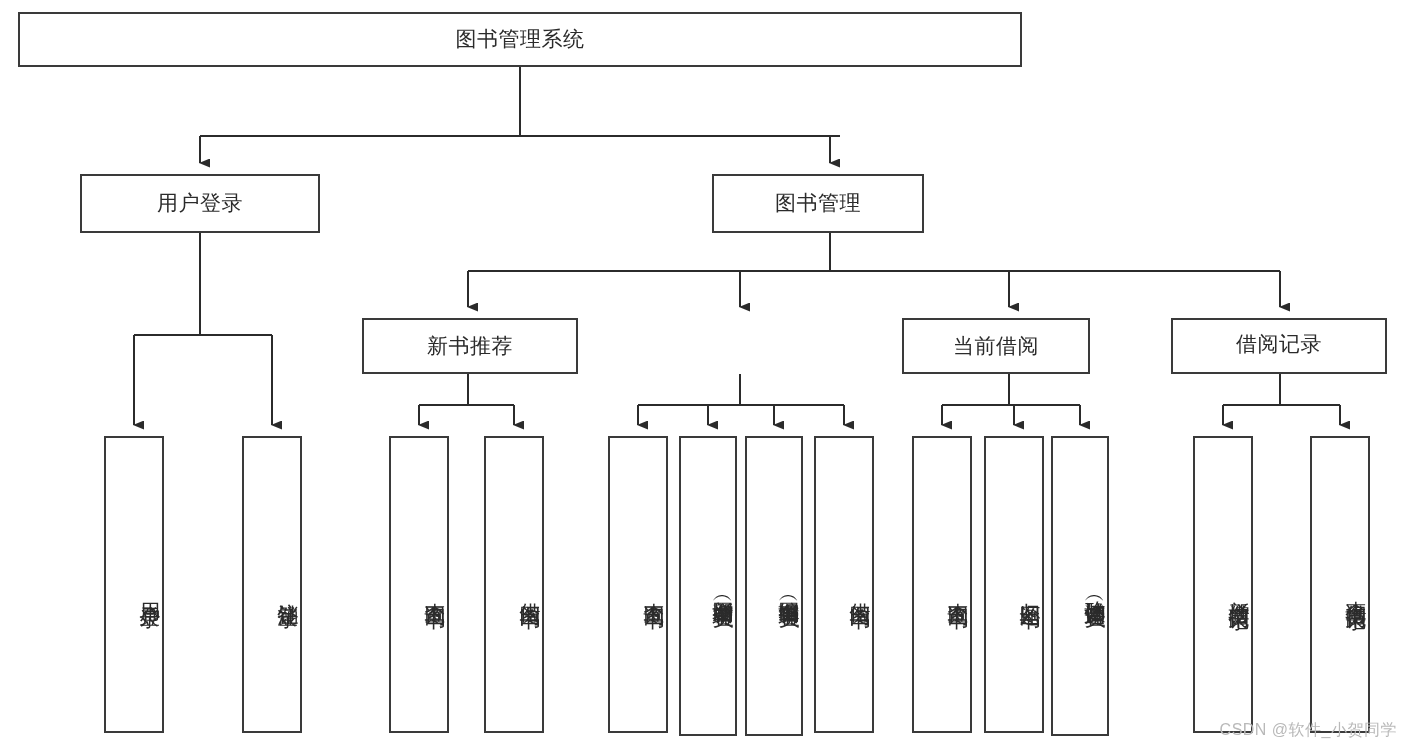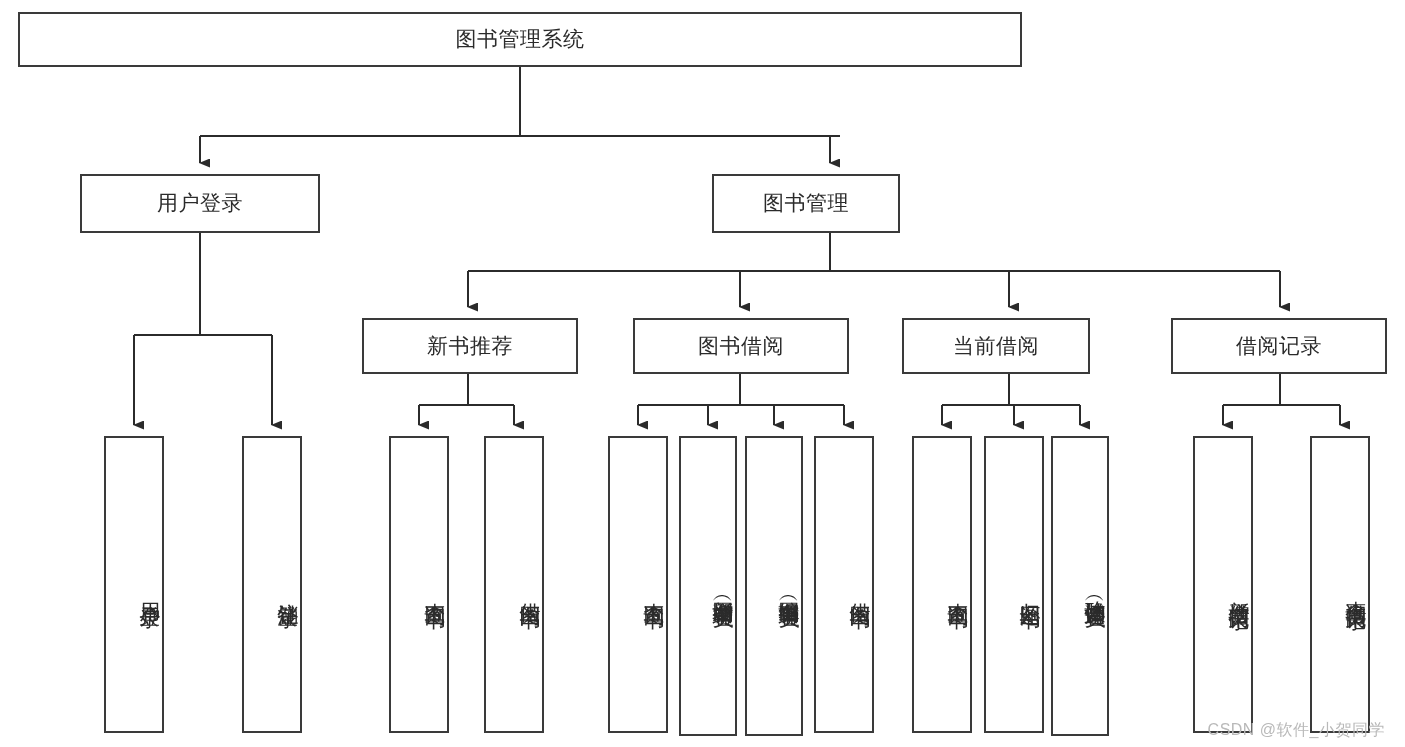--- a/index.html
+++ b/index.html
@@ -54,21 +54,21 @@
   .node.vertical.tall-text {
     padding-top: 4px;
     letter-spacing: 1px;
   }
   .node-label {
     display: block;
     white-space: pre-wrap;
   }
   #watermark {
     position: absolute;
-    right: 20px;
+    right: 8px;
     bottom: 6px;
     font-size: 16px;
     color: #b9b9b9;
     letter-spacing: 0.5px;
     white-space: nowrap;
     user-select: none;
   }
 </style>
 </head>
 <body>
@@ -127,34 +127,31 @@
     </g>
   </svg>
 
   <div class="node horizontal" style="left:18px; top:12px; width:1004px; height:55px;">
     <span class="node-label">图书管理系统</span>
   </div>
 
   <div class="node horizontal" style="left:80px; top:174px; width:240px; height:59px;">
     <span class="node-label">用户登录</span>
   </div>
-  <div class="node horizontal" style="left:712px; top:174px; width:188px; height:59px;">
+  <div class="node horizontal" style="left:712px; top:174px; width:212px; height:59px;">
     <span class="node-label">图书管理</span>
   </div>
 
   <div class="node horizontal" style="left:362px; top:318px; width:216px; height:56px;font-family:Liberation Serif, serif;">
     <span class="node-label">新书推荐</span>
   </div>
-  <div class="node horizontal" style="left:633px; top:318px; width:216px; height:56px;">
-    <span class="node-label">图书借阅</span>
-  </div>
   <div class="node horizontal" style="left:902px; top:318px; width:188px; height:56px;">
     <span class="node-label">当前借阅</span>
   </div>
-  <div class="node horizontal" style="left:1171px; top:318px; width:216px; height:56px;">
+  <div class="node horizontal" style="left:1171px; top:318px; width:216px; height:56px;font-family:Liberation Mono, monospace;">
     <span class="node-label">借阅记录</span>
   </div>
 
   <div class="node vertical" style="left:104px; top:436px; width:60px; height:297px;">
     <span class="node-label">用户登录</span>
   </div>
   <div class="node vertical" style="left:242px; top:436px; width:60px; height:297px;">
     <span class="node-label">注销登录</span>
   </div>
   <div class="node vertical" style="left:389px; top:436px; width:60px; height:297px;">

